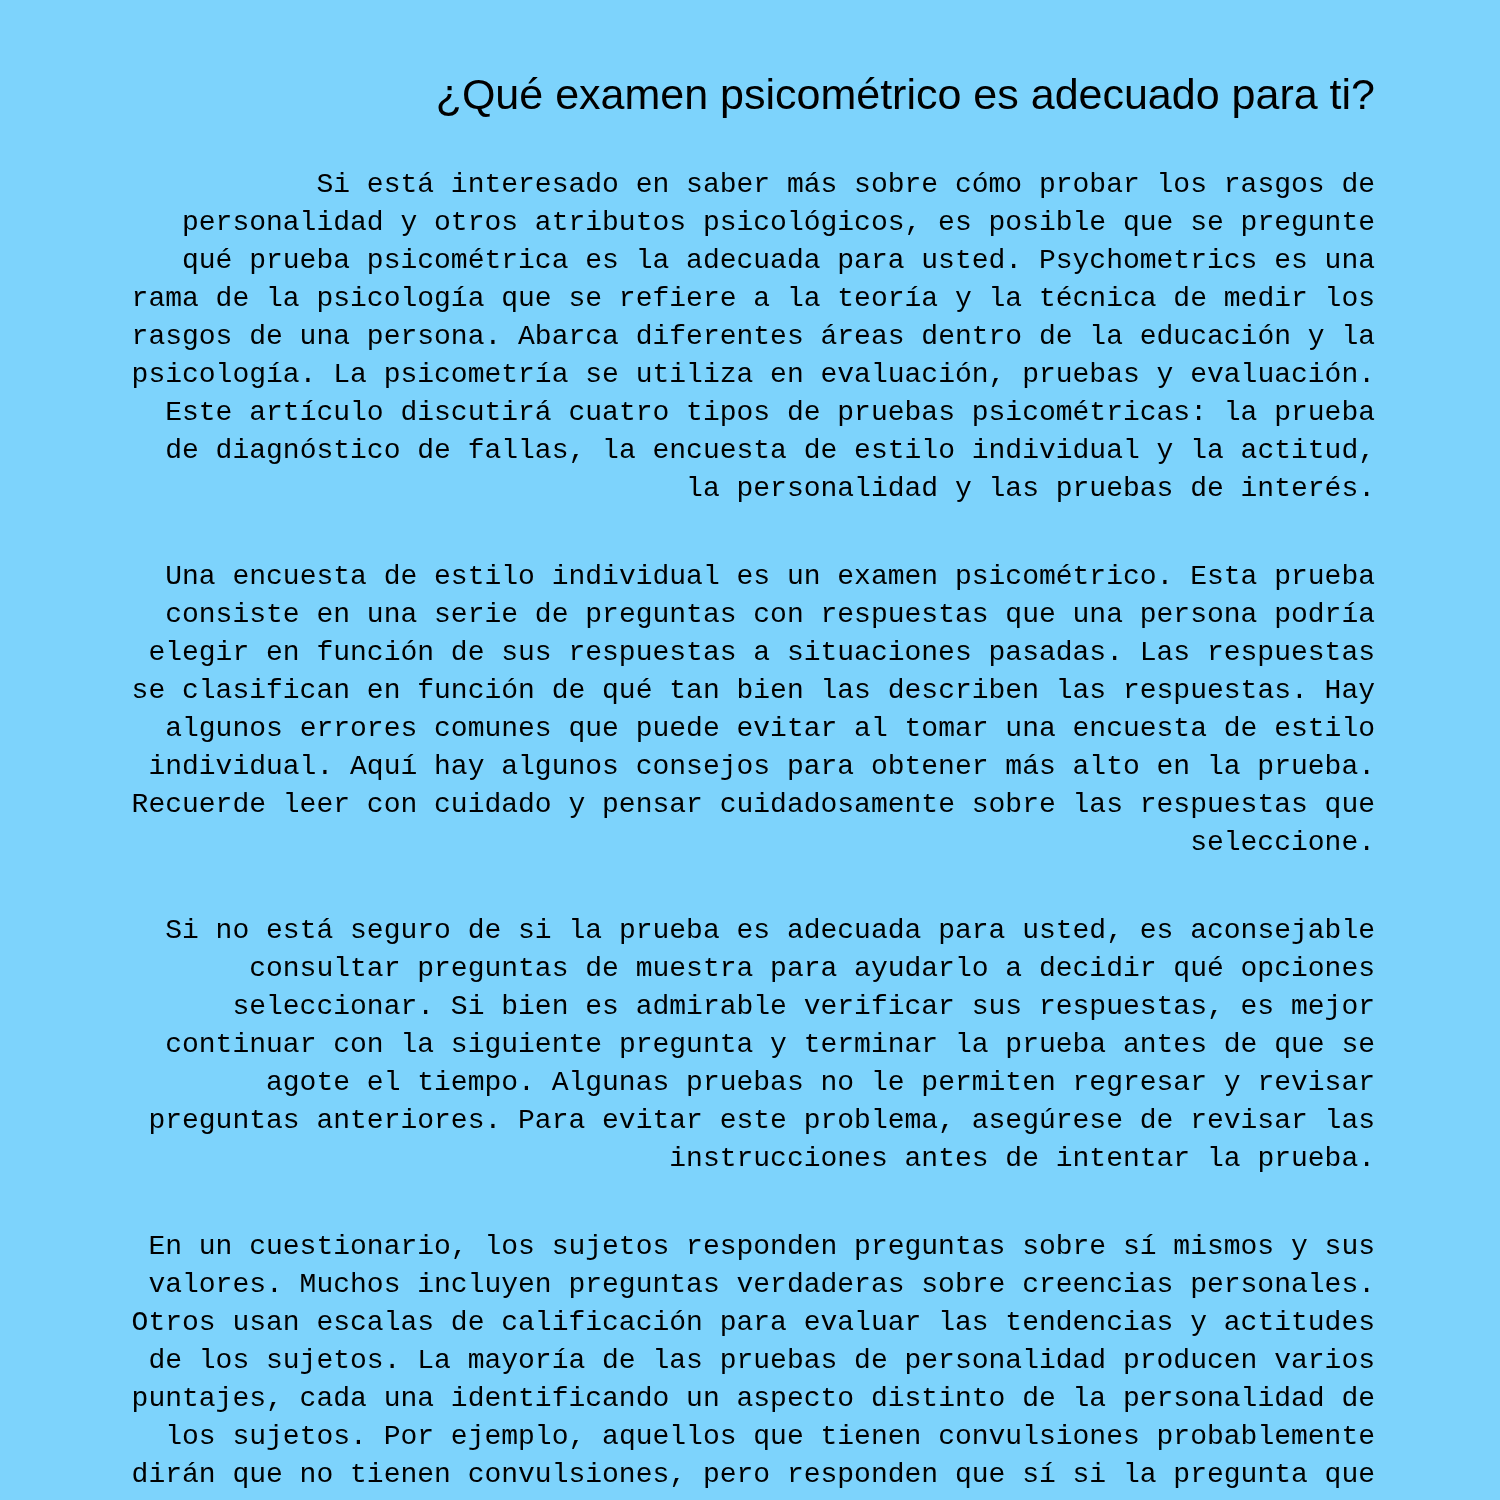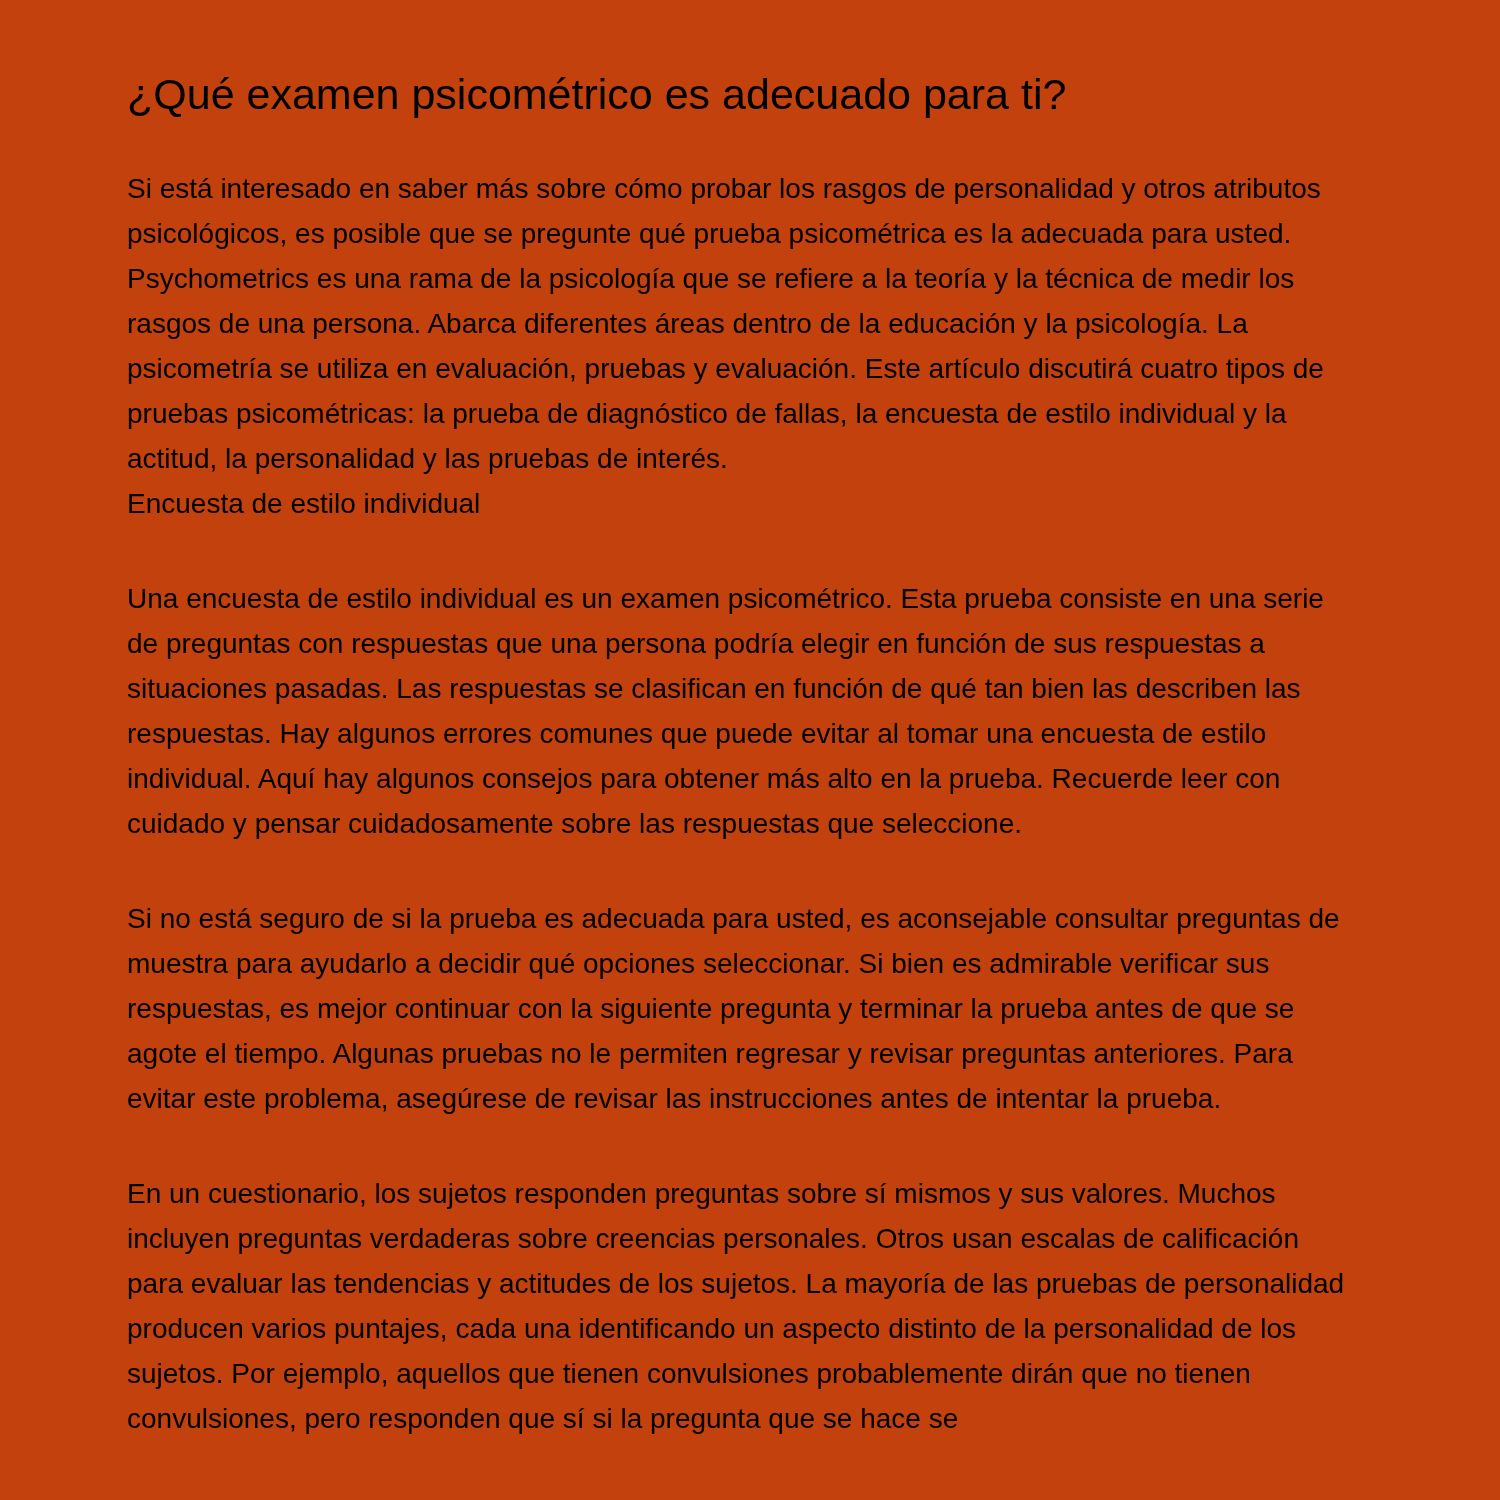--- a/index.html
+++ b/index.html
@@ -5,54 +5,55 @@
   html, body {
     margin: 0;
     padding: 0;
     background: #ffffff;
   }
   .page {
     position: relative;
     width: 1500px;
     height: 1500px;
     overflow: hidden;
-    background: #c2410c;
+    background: #7dd3fc;
     color: #000000;
     font-family: "Liberation Sans", "DejaVu Sans", sans-serif;
     box-sizing: border-box;
     padding: 70px 125px 0 127px;
+    text-align: right;
   }
   .article-title {
     margin: 0 0 47px 0;
     font-size: 43px;
     font-weight: 400;
     line-height: 49px;
     color: #000000;
   }
   .article-paragraph {
-    margin: 0 17px 50px 0;
+    margin: 0 0 50px 0;
     font-size: 28px;
     font-weight: 400;
-    line-height: 45px;
+    line-height: 38px;
     color: #000000;
+    font-family: Liberation Mono, monospace;
   }
   .paragraph-subheading {
     display: block; 
   }
 </style>
 </head>
 <body>
 
 <div class="page">
 
   <h1 class="article-title">¿Qué examen psicométrico es adecuado para ti?</h1>
 
   <p class="article-paragraph">
     <span>Si está interesado en saber más sobre cómo probar los rasgos de personalidad y otros atributos psicológicos, es posible que se pregunte qué prueba psicométrica es la adecuada para usted. Psychometrics es una rama de la psicología que se refiere a la teoría y la técnica de medir los rasgos de una persona. Abarca diferentes áreas dentro de la educación y la psicología. La psicometría se utiliza en evaluación, pruebas y evaluación. Este artículo discutirá cuatro tipos de pruebas psicométricas: la prueba de diagnóstico de fallas, la encuesta de estilo individual y la actitud, la personalidad y las pruebas de interés.</span>
-    <span class="paragraph-subheading">Encuesta de estilo individual</span>
   </p>
 
   <p class="article-paragraph">
     <span>Una encuesta de estilo individual es un examen psicométrico. Esta prueba consiste en una serie de preguntas con respuestas que una persona podría elegir en función de sus respuestas a situaciones pasadas. Las respuestas se clasifican en función de qué tan bien las describen las respuestas. Hay algunos errores comunes que puede evitar al tomar una encuesta de estilo individual. Aquí hay algunos consejos para obtener más alto en la prueba. Recuerde leer con cuidado y pensar cuidadosamente sobre las respuestas que seleccione.</span>
   </p>
 
   <p class="article-paragraph">
     <span>Si no está seguro de si la prueba es adecuada para usted, es aconsejable consultar preguntas de muestra para ayudarlo a decidir qué opciones seleccionar. Si bien es admirable verificar sus respuestas, es mejor continuar con la siguiente pregunta y terminar la prueba antes de que se agote el tiempo. Algunas pruebas no le permiten regresar y revisar preguntas anteriores. Para evitar este problema, asegúrese de revisar las instrucciones antes de intentar la prueba.</span>
   </p>
 

